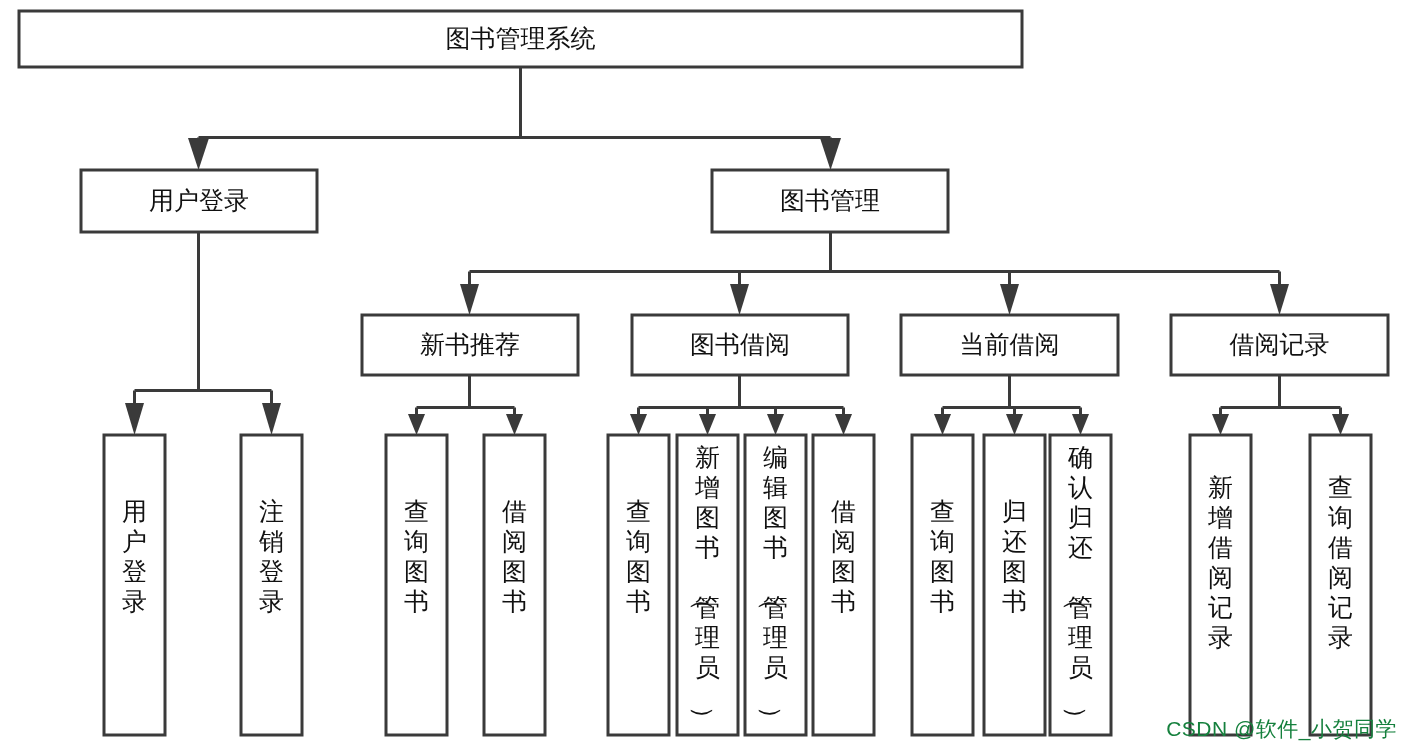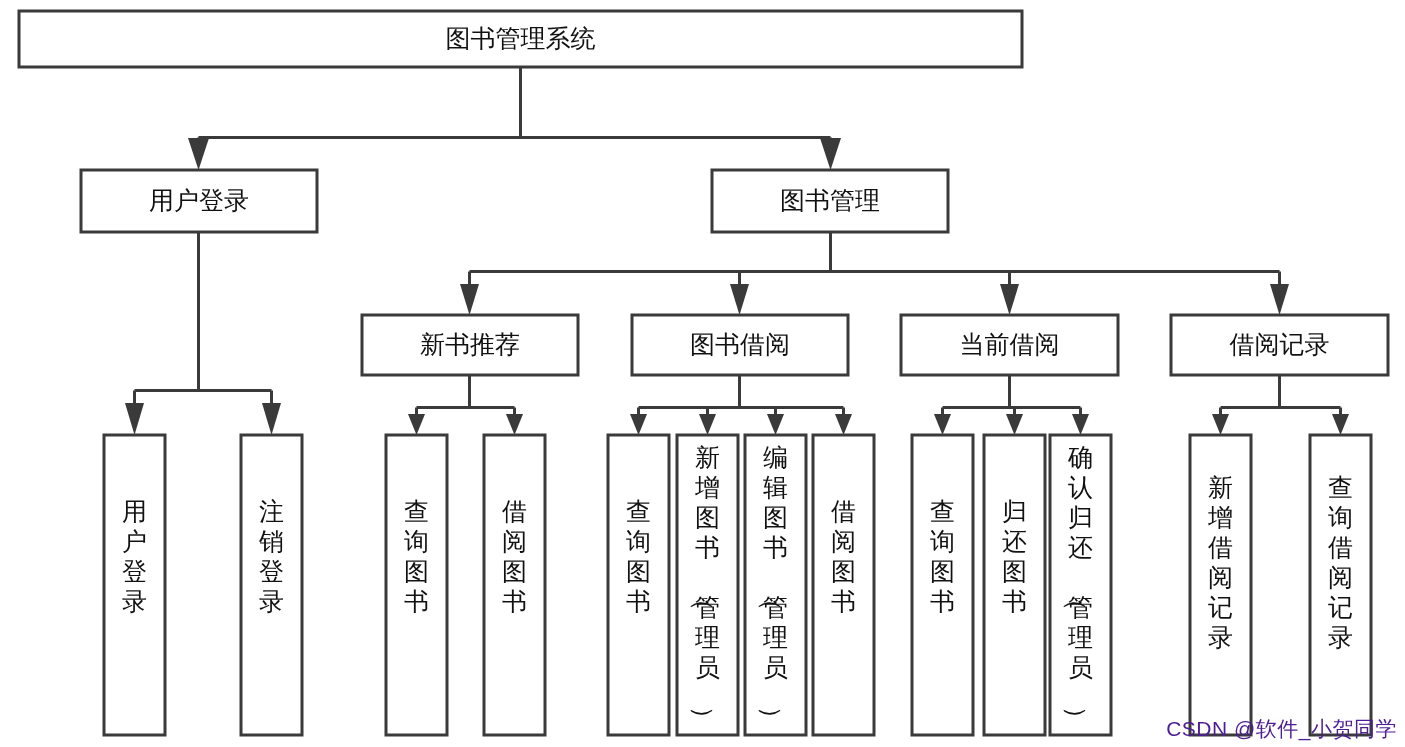--- a/index.html
+++ b/index.html
@@ -53,21 +53,21 @@
     font-family: "Liberation Sans", "DejaVu Sans", sans-serif;
     font-size: 25px;
     text-anchor: middle;
   }
   .watermark {
     position: absolute;
     right: 8px;
     bottom: 4px;
     font-family: "Liberation Sans", "DejaVu Sans", sans-serif;
     font-size: 21px;
-    color: #4c1d95;
+    color: #15803d;
     letter-spacing: 0.5px;
     white-space: nowrap;
     pointer-events: none;
   }
 </style>
 </head>
 <body>
 
 <div id="diagram-root">
 

